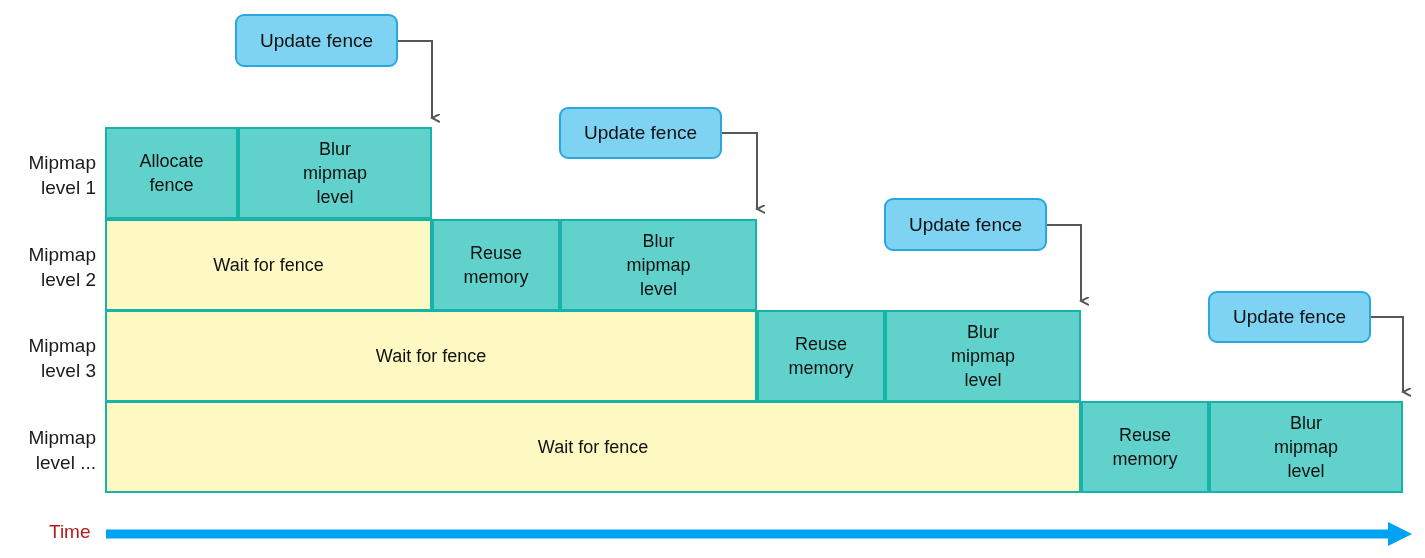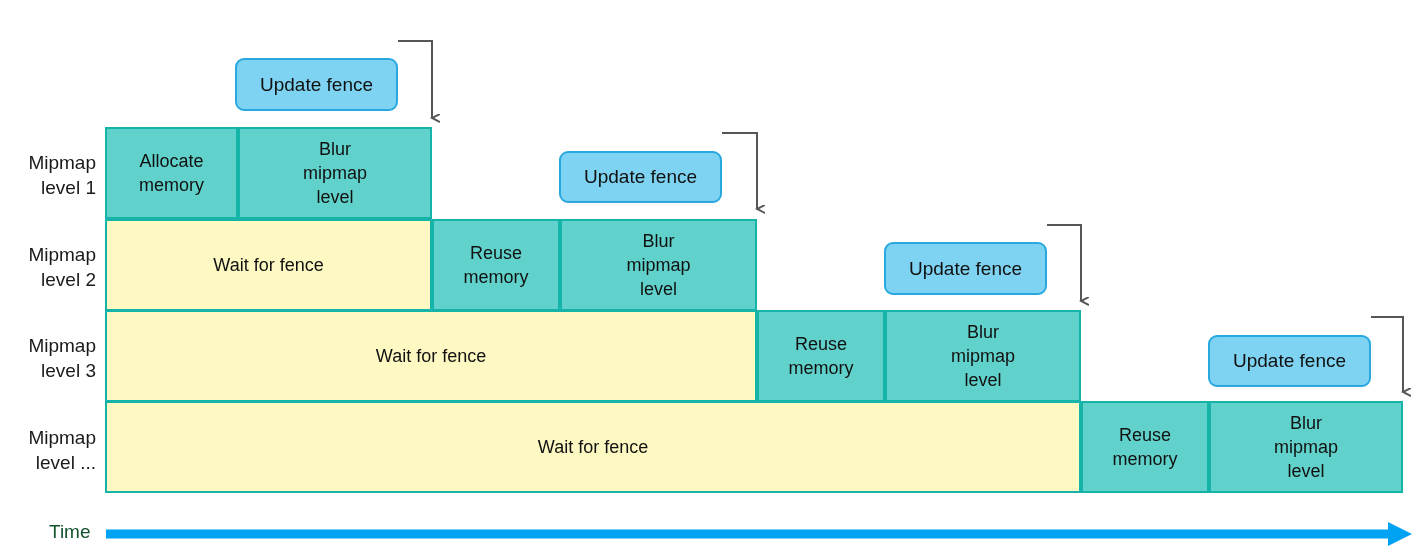--- a/index.html
+++ b/index.html
@@ -44,43 +44,42 @@
     box-sizing:border-box;
     background:#7ed3f2;
     border:2px solid #29a8e0;
     border-radius:9px;
     display:flex;
     align-items:center;
     justify-content:center;
     font-size:19px;
     color:#111111;
     white-space:nowrap;
-    margin-top:44px;
   }
 
   
   .connectors{position:absolute;left:0;top:0;width:1425px;height:558px;pointer-events:none;}
 
   
   .time-label{
     position:absolute;
     font-size:19px;
-    color:#14532d;
+    color:#b91c1c;
   }
   .time-axis{position:absolute;}
 </style>
 </head>
 <body>
 
 <div id="diagram">
 
   <div class="row-label" style="left:0px;top:150px;">Mipmap
 level 1</div>
   <div class="seg fill" style="left:105px;top:127px;width:133px;height:92px;">Allocate
-memory</div>
+fence</div>
   <div class="seg fill" style="left:238px;top:127px;width:194px;height:92px;">Blur
 mipmap
 level</div>
 
   <div class="row-label" style="left:0px;top:242px;">Mipmap
 level 2</div>
   <div class="seg empty" style="left:105px;top:219px;width:327px;height:92px;">Wait for fence</div>
   <div class="seg fill" style="left:432px;top:219px;width:128px;height:92px;">Reuse
 memory</div>
   <div class="seg fill" style="left:560px;top:219px;width:197px;height:92px;">Blur

